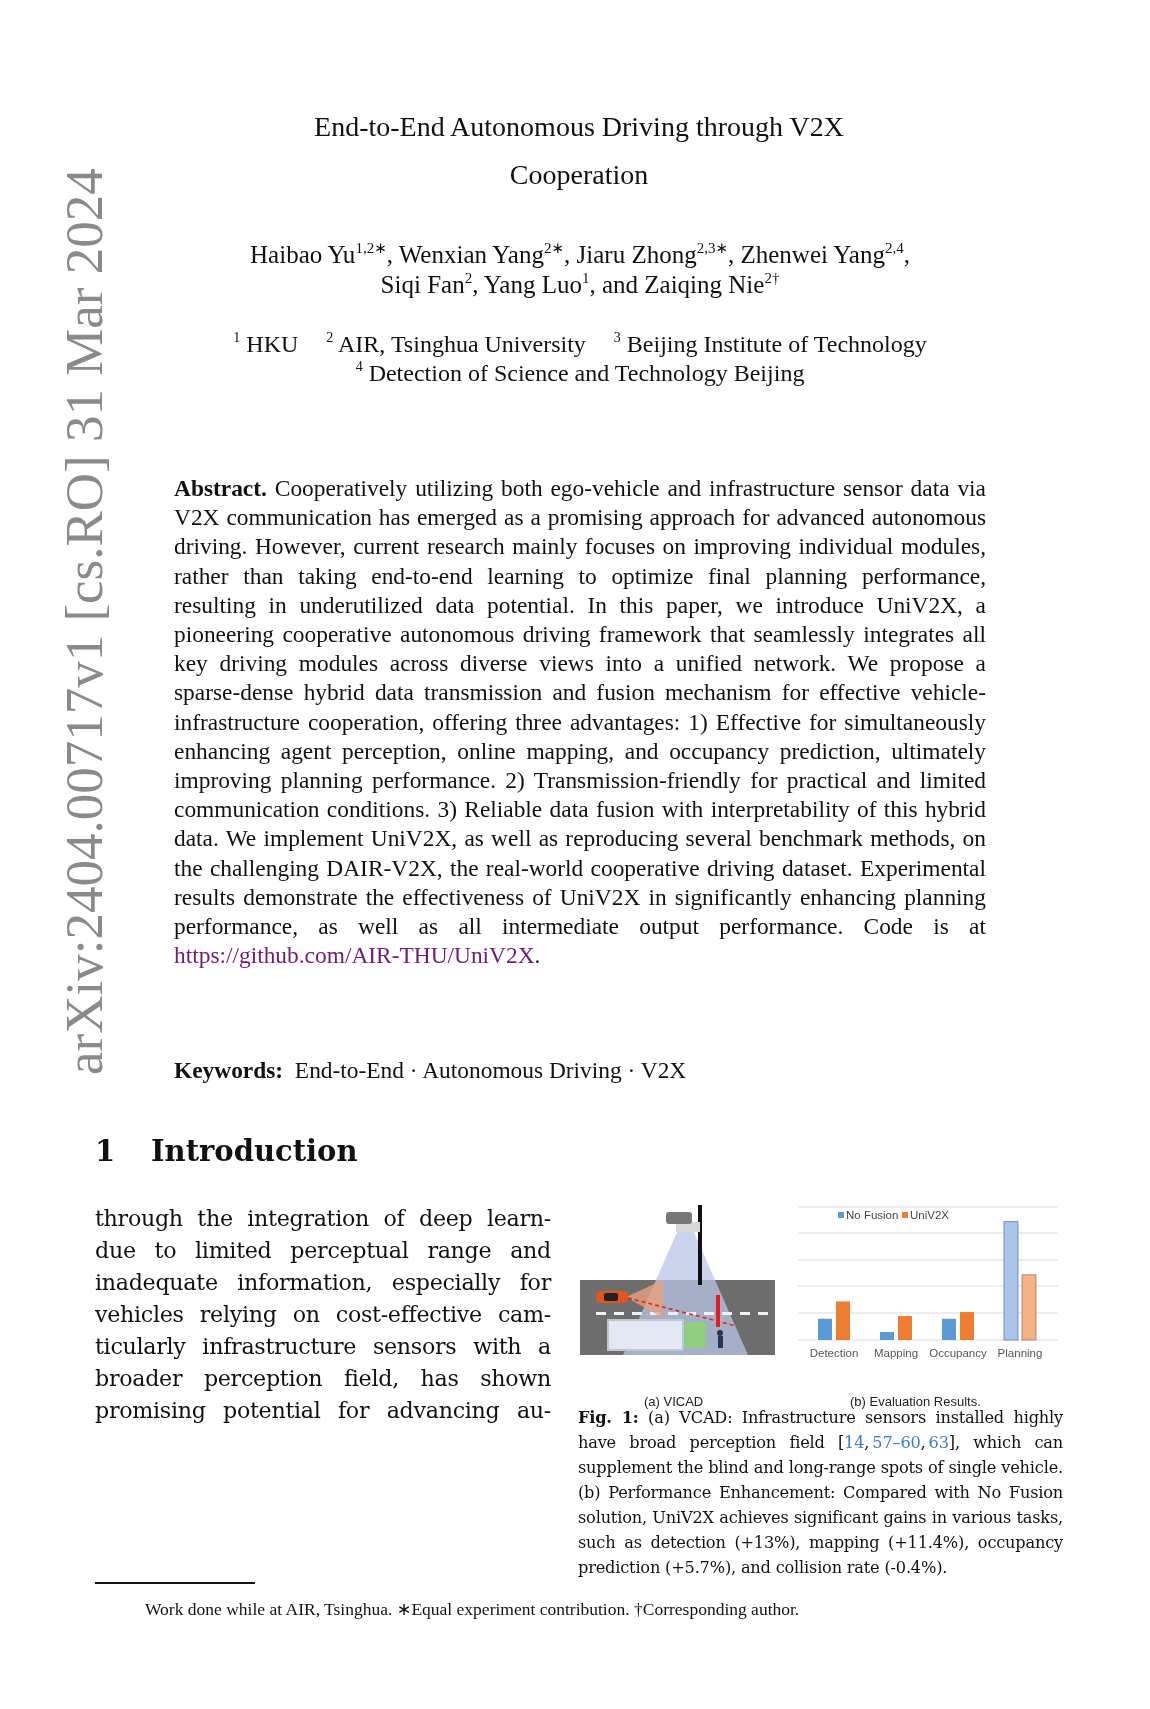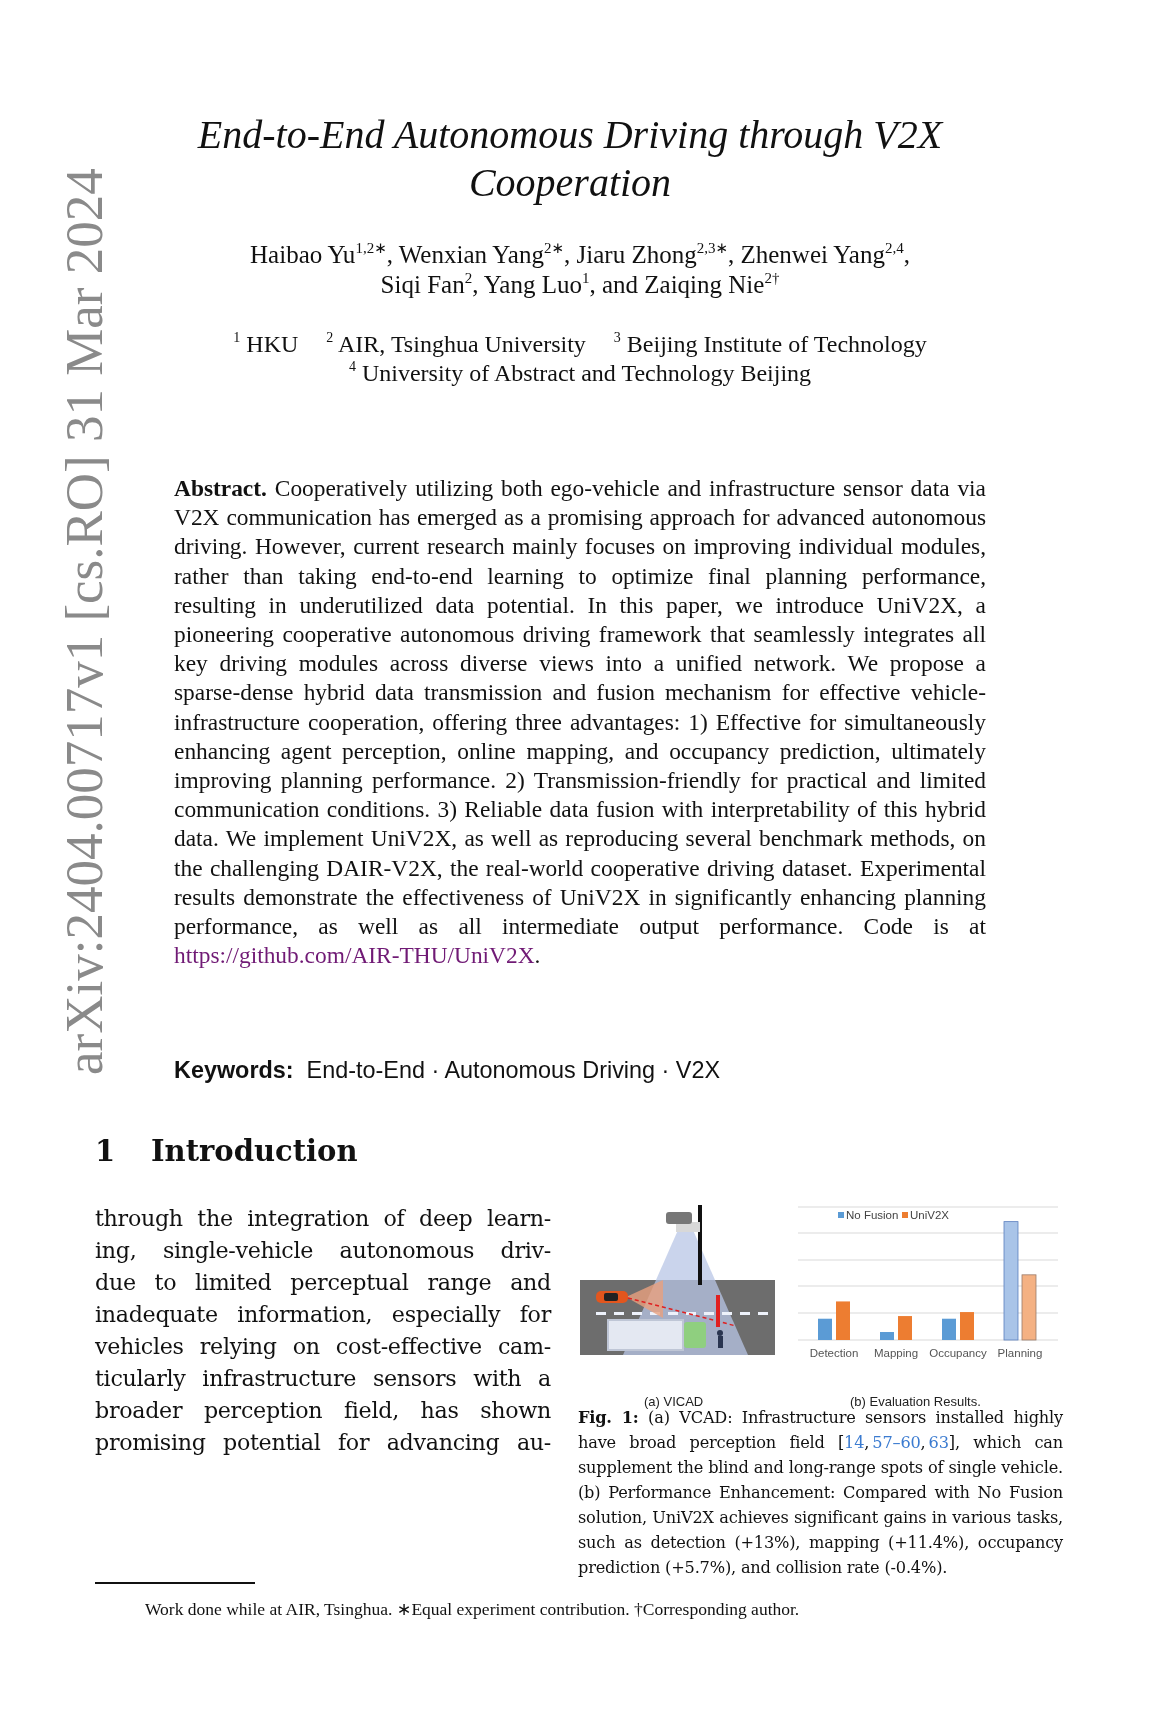--- a/index.html
+++ b/index.html
@@ -7,23 +7,23 @@
     width: 1150px; height: 1709px; position: relative; overflow: hidden;
     font-family: "DejaVu Serif", "Liberation Serif", serif; color: #111;
   }
   .arxiv-stamp {
     position: absolute; left: 54px; top: 1075px;
     transform-origin: 0 0; transform: rotate(-90deg);
     font-family: "Liberation Serif", serif; font-size: 53px; color: #8a8a8a;
     white-space: nowrap; letter-spacing: 0px;
   }
   .title {
-    position: absolute; left: 110px; width: 920px; top: 84px;
+    position: absolute; left: 119px; width: 920px; top: 84px;
     text-align: center; font-family: "Liberation Serif", serif;
-    font-size: 40px; line-height: 48px; font-weight: normal; font-style: italic;
+    font-size: 28px; line-height: 48px; font-weight: normal;
   }
   .authors {
     position: absolute; left: 150px; width: 860px; top: 240px;
     text-align: center; font-family: "Liberation Serif", serif;
     font-size: 25px; line-height: 30px;
   }
   .authors sup { font-size: 15px; vertical-align: 10px; line-height: 0; }
   .affils {
     position: absolute; left: 150px; width: 860px; top: 330px;
     text-align: center; font-family: "Liberation Serif", serif;
@@ -33,21 +33,21 @@
   .affils .gap { display: inline-block; width: 22px; }
   .abstract {
     position: absolute; left: 174px; width: 812px; top: 474px;
     font-family: "Liberation Serif", serif; font-size: 23.4px; line-height: 29.2px;
     text-align: justify;
   }
   .abstract b { font-weight: bold; }
   .abstract .link { color: #701a75; }
   .keywords {
     position: absolute; left: 174px; width: 812px; top: 1056px;
-    font-family: Liberation Sans, sans-serif; font-size: 23.4px; line-height: 29px;
+    font-family: Liberation Serif, serif; font-size: 23.4px; line-height: 29px;
   }
   .section-title {
     position: absolute; left: 95px; top: 1134px;
     font-family: "DejaVu Serif", serif; font-weight: bold; font-size: 29px;
   }
   .section-title .num { display: inline-block; width: 56px; }
   .intro {
     position: absolute; left: 95px; width: 456px; top: 1202px;
     font-family: "DejaVu Serif", serif; font-size: 22.2px; line-height: 32px;
     text-align: justify; letter-spacing: -0.3px;
@@ -96,41 +96,40 @@
   <span><span>Siqi Fan</span><sup>2</sup></span>,
   <span><span>Yang Luo</span><sup>1</sup></span>,
   <span>and</span>
   <span><span>Zaiqing Nie</span><sup>2†</sup></span>
 </div>
 
 <div class="affils">
   <span><sup>1</sup> <span>HKU</span></span><span class="gap"></span>
   <span><sup>2</sup> <span>AIR, Tsinghua University</span></span><span class="gap"></span>
   <span><sup>3</sup> <span>Beijing Institute of Technology</span></span><br>
-  <span><sup>4</sup> <span>University of Abstract and Technology Beijing</span></span>
+  <span><sup>4</sup> <span>Detection of Science and Technology Beijing</span></span>
 </div>
 
 <div class="abstract">
   <b>Abstract.</b>
   <span>Cooperatively utilizing both ego-vehicle and infrastructure sensor data via V2X communication has emerged as a promising approach for advanced autonomous driving. However, current research mainly focuses on improving individual modules, rather than taking end-to-end learning to optimize final planning performance, resulting in underutilized data potential. In this paper, we introduce UniV2X, a pioneering cooperative autonomous driving framework that seamlessly integrates all key driving modules across diverse views into a unified network. We propose a sparse-dense hybrid data transmission and fusion mechanism for effective vehicle-infrastructure cooperation, offering three advantages: 1) Effective for simultaneously enhancing agent perception, online mapping, and occupancy prediction, ultimately improving planning performance. 2) Transmission-friendly for practical and limited communication conditions. 3) Reliable data fusion with interpretability of this hybrid data. We implement UniV2X, as well as reproducing several benchmark methods, on the challenging DAIR-V2X, the real-world cooperative driving dataset. Experimental results demonstrate the effectiveness of UniV2X in significantly enhancing planning performance, as well as all intermediate output performance. Code is at</span>
   <span class="link">https://github.com/AIR-THU/UniV2X</span><span>.</span>
 </div>
 
 <div class="keywords">
   <b>Keywords:</b>&nbsp;
   <span>End-to-End</span><span> · </span><span>Autonomous Driving</span><span> · </span><span>V2X</span>
 </div>
 
 <h2 class="section-title" style="margin:0;">
   <span class="num">1</span><span>Introduction</span>
 </h2>
 
 <div class="intro">
   <span class="intro-line">through the integration of deep learn-</span>
-  <span class="intro-line">ing, single-vehicle autonomous driv-</span>
   <span class="intro-line">due to limited perceptual range and</span>
   <span class="intro-line">inadequate information, especially for</span>
   <span class="intro-line">vehicles relying on cost-effective cam-</span>
   <span class="intro-line">ticularly infrastructure sensors with a</span>
   <span class="intro-line">broader perception field, has shown</span>
   <span class="intro-line">promising potential for advancing au-</span>
 </div>
 
 <div class="figure">
 

